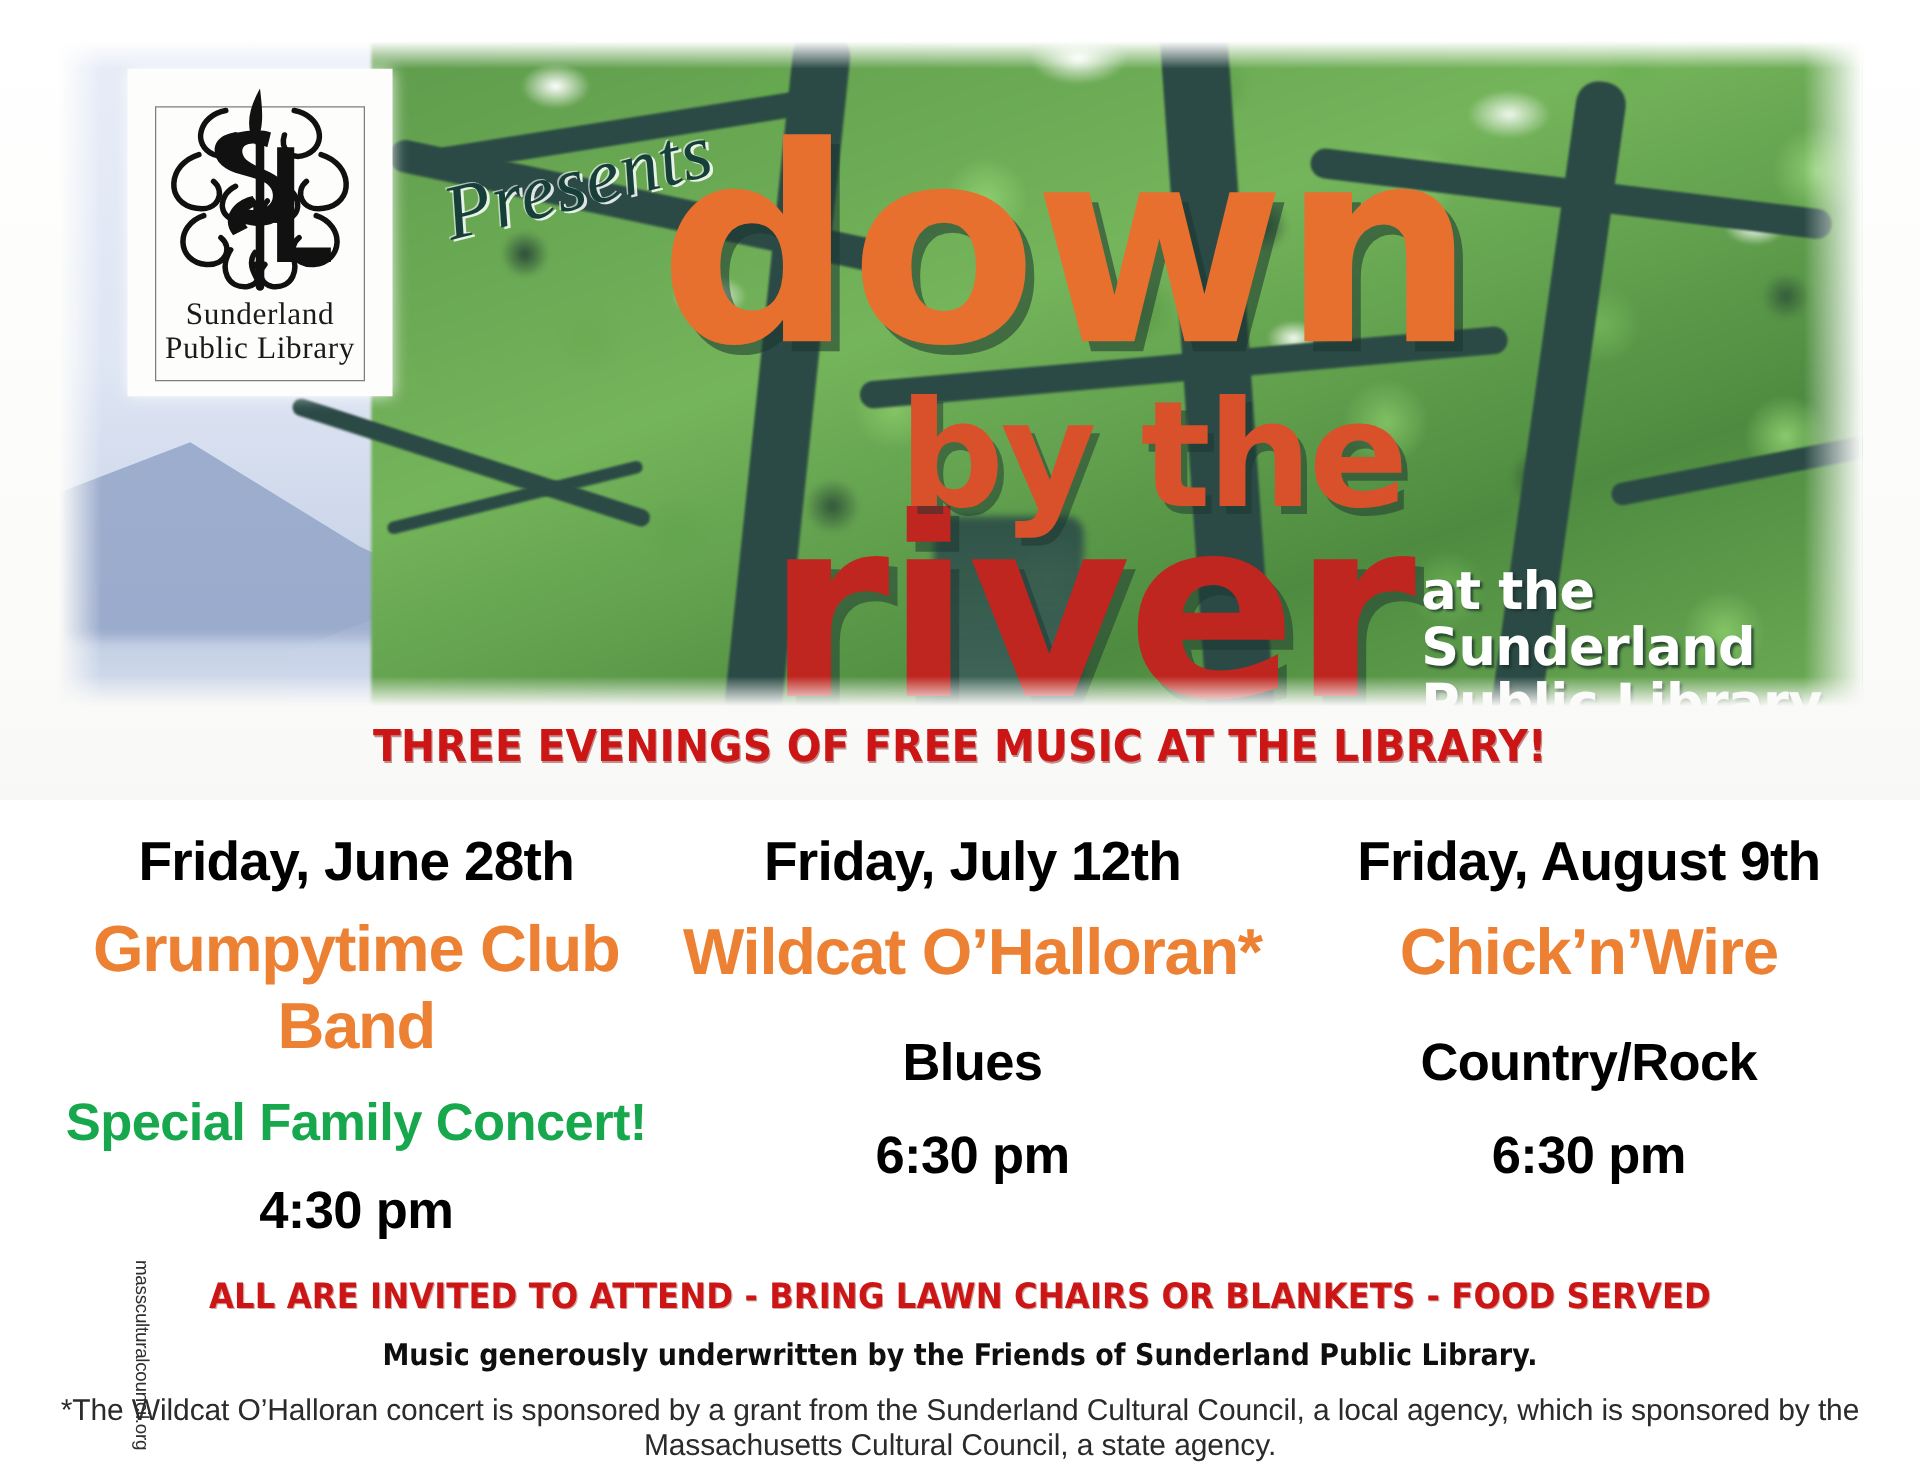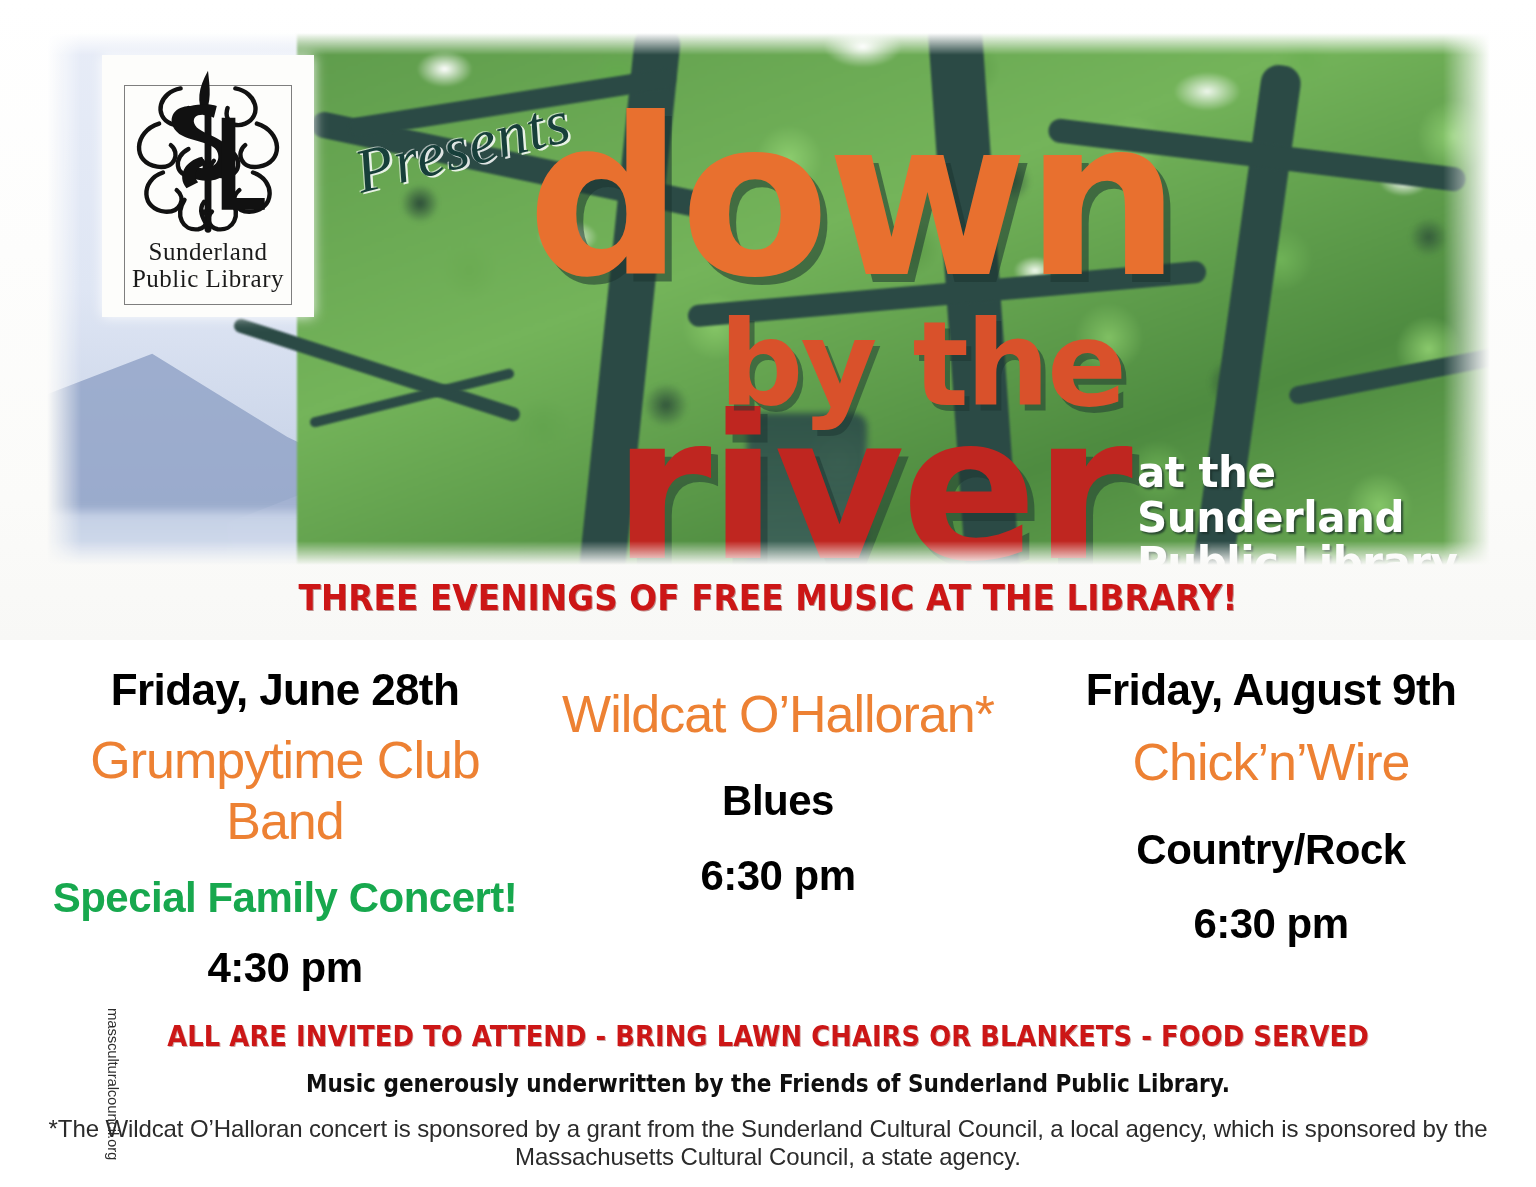--- a/index.html
+++ b/index.html
@@ -210,21 +210,21 @@
     display:flex; justify-content:space-between; align-items:flex-start;margin-left:10px;
   }
   .col { width:470px; text-align:center; }
   .col .date {
     font-family:"Liberation Sans", sans-serif;
     font-weight:bold; font-size:44px; color:#000000;
     line-height:1.1; letter-spacing:-.6px;
   }
   .col .band {
     font-family:"Liberation Sans", sans-serif;
-    font-weight:normal; font-size:52px; color:#ED8133;
+    font-weight:bold; font-size:52px; color:#ED8133;
     line-height:1.16; letter-spacing:-1px;
     margin-top:18px;
   }
   .col .genre {
     font-family:"Liberation Sans", sans-serif;
     font-weight:bold; font-size:42px; color:#000000;
     line-height:1.1; letter-spacing:-.5px;
     margin-top:20px;
   }
   .col .genre.special { color:#17A84E; }
@@ -369,20 +369,21 @@
   <div class="concerts">
 
     <div class="col col-1">
       <div class="date">Friday, June 28th</div>
       <div class="band">Grumpytime Club Band</div>
       <div class="genre special">Special Family Concert!</div>
       <div class="time">4:30 pm</div>
     </div>
 
     <div class="col col-2">
+      <div class="date">Friday, July 12th</div>
       <div class="band">Wildcat O’Halloran*</div>
       <div class="genre">Blues</div>
       <div class="time">6:30 pm</div>
     </div>
 
     <div class="col col-3">
       <div class="date">Friday, August 9th</div>
       <div class="band">Chick’n’Wire</div>
       <div class="genre">Country/Rock</div>
       <div class="time">6:30 pm</div>

